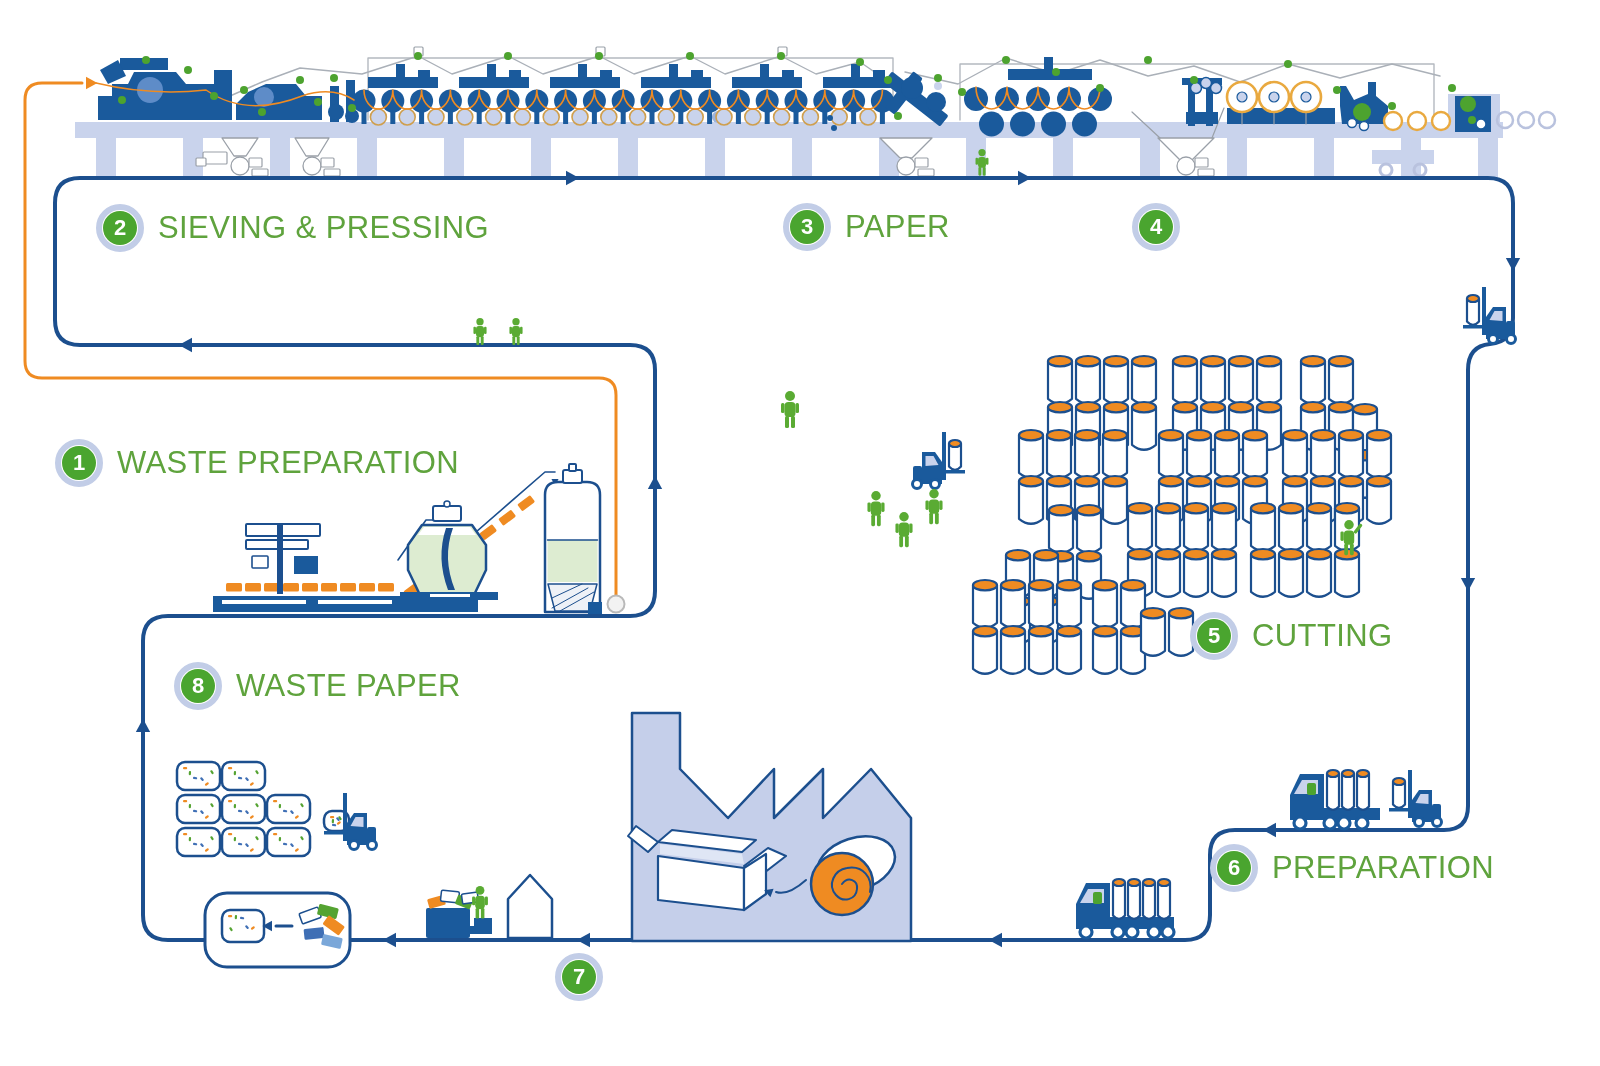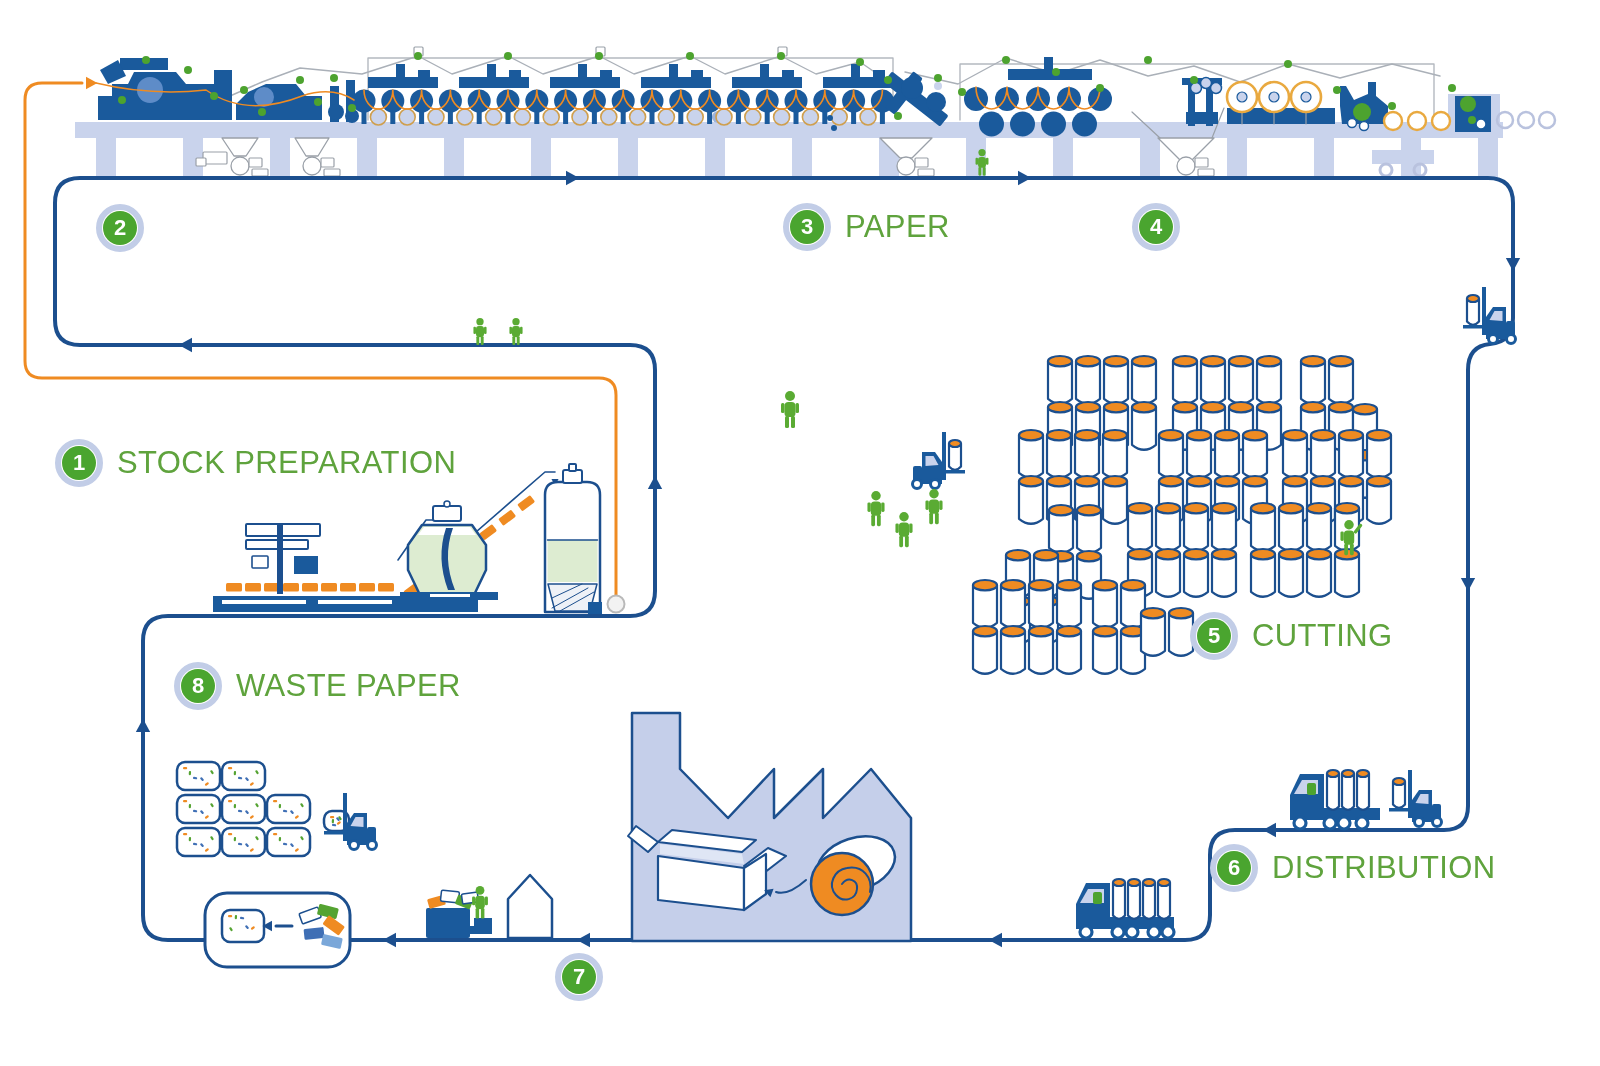--- a/index.html
+++ b/index.html
@@ -735,26 +735,27 @@
           <rect x="-9" y="12" width="3.5" height="10" rx="1.5" fill="#5aab33"></rect>
           <rect x="4" y="2" width="3.5" height="12" rx="1.5" transform="rotate(38 6 14)"></rect>
         </g>
       </g>
   </svg>
 
   <div class="step" id="s1">
     <div class="badge">
         <span class="badge-inner">1</span>
       </div>
-    <div class="step-label">STOCK PREPARATION</div>
+    <div class="step-label">WASTE PREPARATION</div>
   </div>
   <div class="step" id="s2">
     <div class="badge">
         <span class="badge-inner">2</span>
       </div>
+    <div class="step-label">SIEVING &amp; PRESSING</div>
   </div>
   <div class="step" id="s3">
     <div class="badge">
         <span class="badge-inner">3</span>
       </div>
     <div class="step-label">PAPER</div>
   </div>
   <div class="step" id="s4">
     <div class="badge">
         <span class="badge-inner">4</span>
@@ -763,21 +764,21 @@
   <div class="step" id="s5">
     <div class="badge">
         <span class="badge-inner">5</span>
       </div>
     <div class="step-label">CUTTING</div>
   </div>
   <div class="step" id="s6">
     <div class="badge">
         <span class="badge-inner">6</span>
       </div>
-    <div class="step-label">DISTRIBUTION</div>
+    <div class="step-label">PREPARATION</div>
   </div>
   <div class="step" id="s7">
     <div class="badge">
         <span class="badge-inner">7</span>
       </div>
   </div>
   <div class="step" id="s8">
     <div class="badge">
         <span class="badge-inner">8</span>
       </div>

